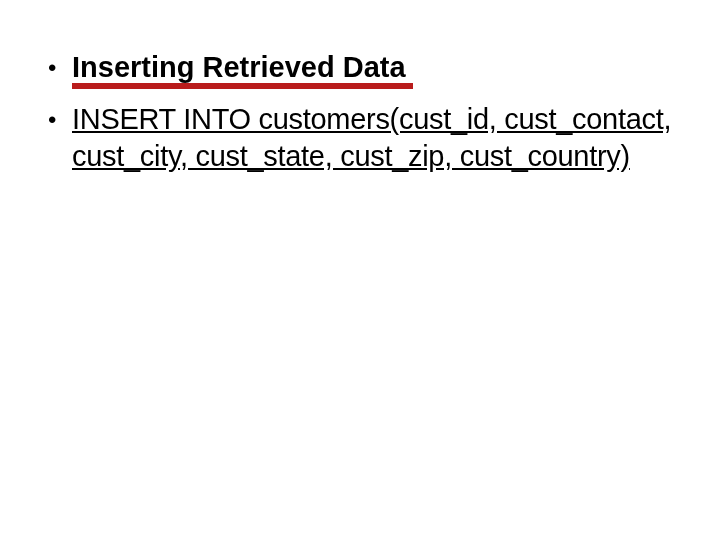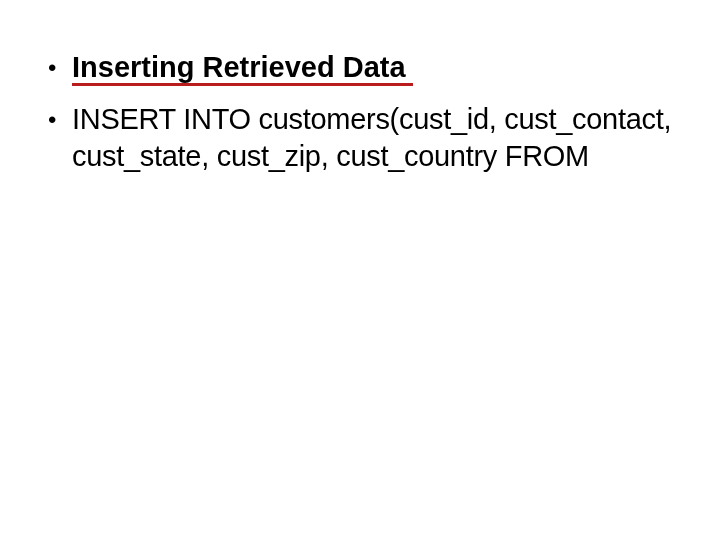--- a/index.html
+++ b/index.html
@@ -40,45 +40,46 @@
   .marker {
     flex: 0 0 24px;
     width: 24px;
     font-size: 24px;
     line-height: 37.5px;
   }
   .title-text {
     font-weight: bold;
   }
   .title-text .underlined {
-    border-bottom: 3px solid #b91c1c;
+    border-bottom: 6px solid #b91c1c;
     padding-right: 7px;
   }
   .sql-text {
     letter-spacing: -0.3px;
   }
   .sql-line {
     white-space: nowrap;
+    text-decoration: underline;
   }
 </style>
 </head>
 <body>
 
 <div class="slide">
   <div class="content">
     <div class="bullet-list">
 
       <div class="bullet-item first">
         <span class="marker">•</span>
         <span class="title-text"><span class="underlined">Inserting Retrieved Data</span></span>
       </div>
 
       <div class="bullet-item">
         <span class="marker">•</span>
         <span class="sql-text">
           <div class="sql-line">INSERT INTO customers(cust_id, cust_contact,</div>
-          <div class="sql-line">cust_state, cust_zip, cust_country FROM</div>
+          <div class="sql-line">cust_city, cust_state, cust_zip, cust_country)</div>
         </span>
       </div>
 
     </div>
   </div>
 </div>
 
 </body></html>

